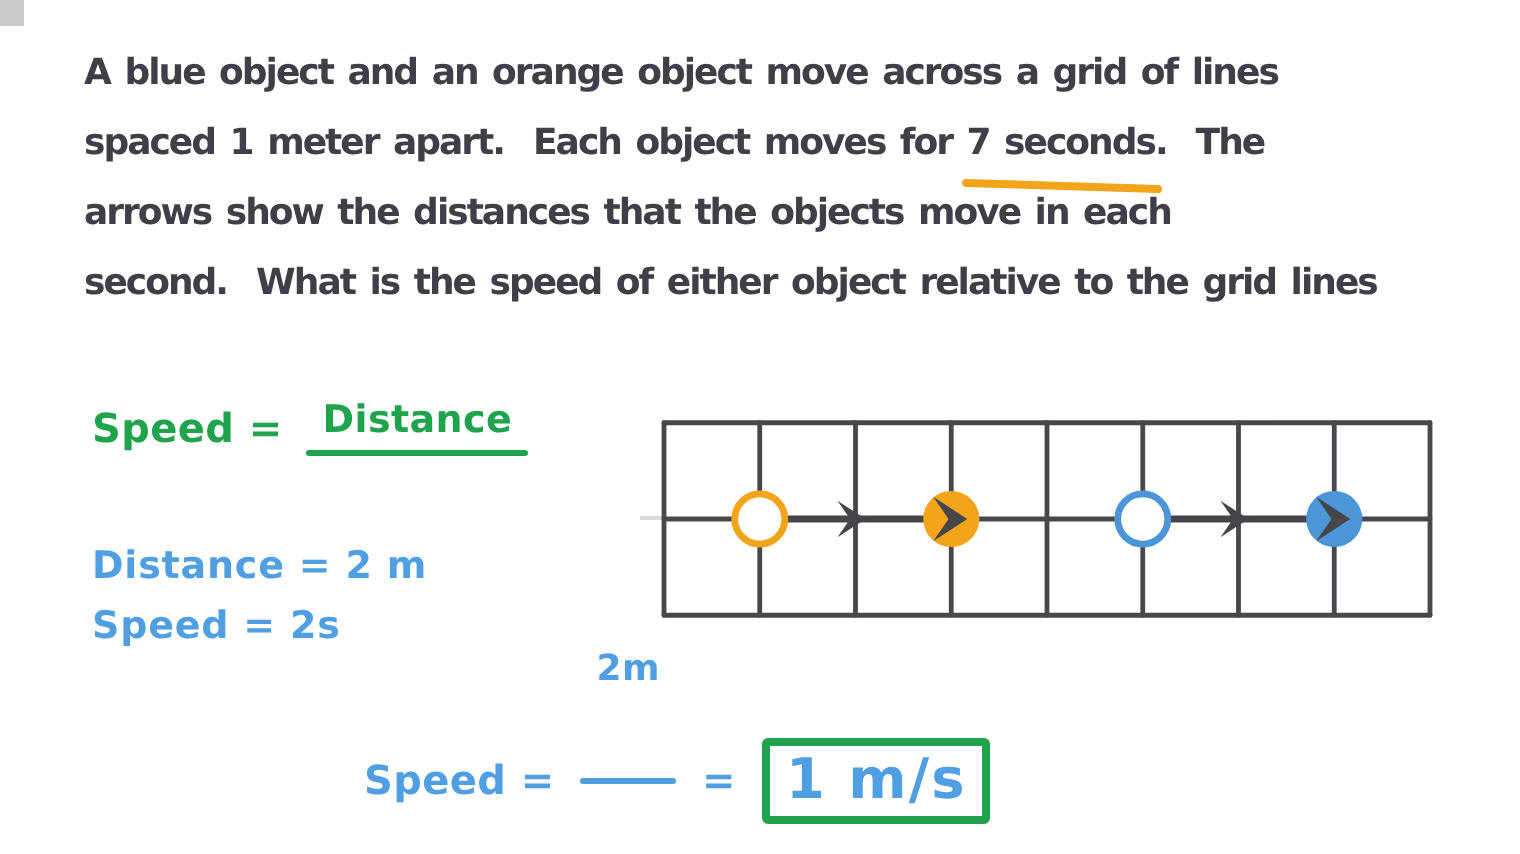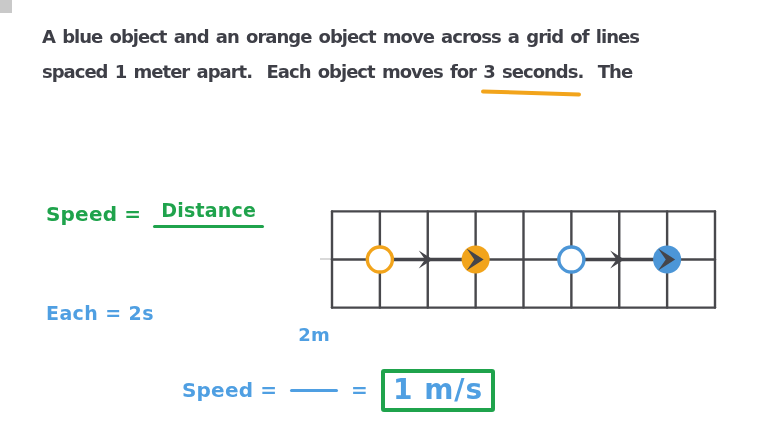--- a/index.html
+++ b/index.html
@@ -62,32 +62,35 @@
 </head>
 <body>
 
 <div class="slide">
 
   <div class="corner-artifact"></div>
   <div class="stub-line"></div>
 
   <div class="question">
     <div class="qline">A blue object and an orange object move across a grid of lines</div>
-    <div class="qline"><span>spaced 1 meter apart.  Each object moves for </span><span class="u-orange">3 seconds</span><span>.  The</span></div>
+    <div class="qline"><span>spaced 1 meter apart.  Each object moves for </span><span class="u-orange">7 seconds</span><span>.  The</span></div>
+    <div class="qline">arrows show the distances that the objects move in each</div>
+    <div class="qline">second.  What is the speed of either object relative to the grid lines</div>
   </div>
 
   <div class="definition">
     <span>Speed =</span>
     <span class="frac">
       <span class="num">Distance</span>
       <span class="bar"></span>
     </span>
   </div>
 
-  <div class="given-time">Each = 2s</div>
+  <div class="given-distance">Distance = 2 m</div>
+  <div class="given-time">Speed = 2s</div>
 
   <div class="calculation">
     <span>Speed =</span>
     <span class="frac">
       <span class="num">2m</span>
       <span class="bar"></span>
       <span class="den">2s</span>
     </span>
     <span>=</span>
     <span class="result-box">1 m/s</span>

